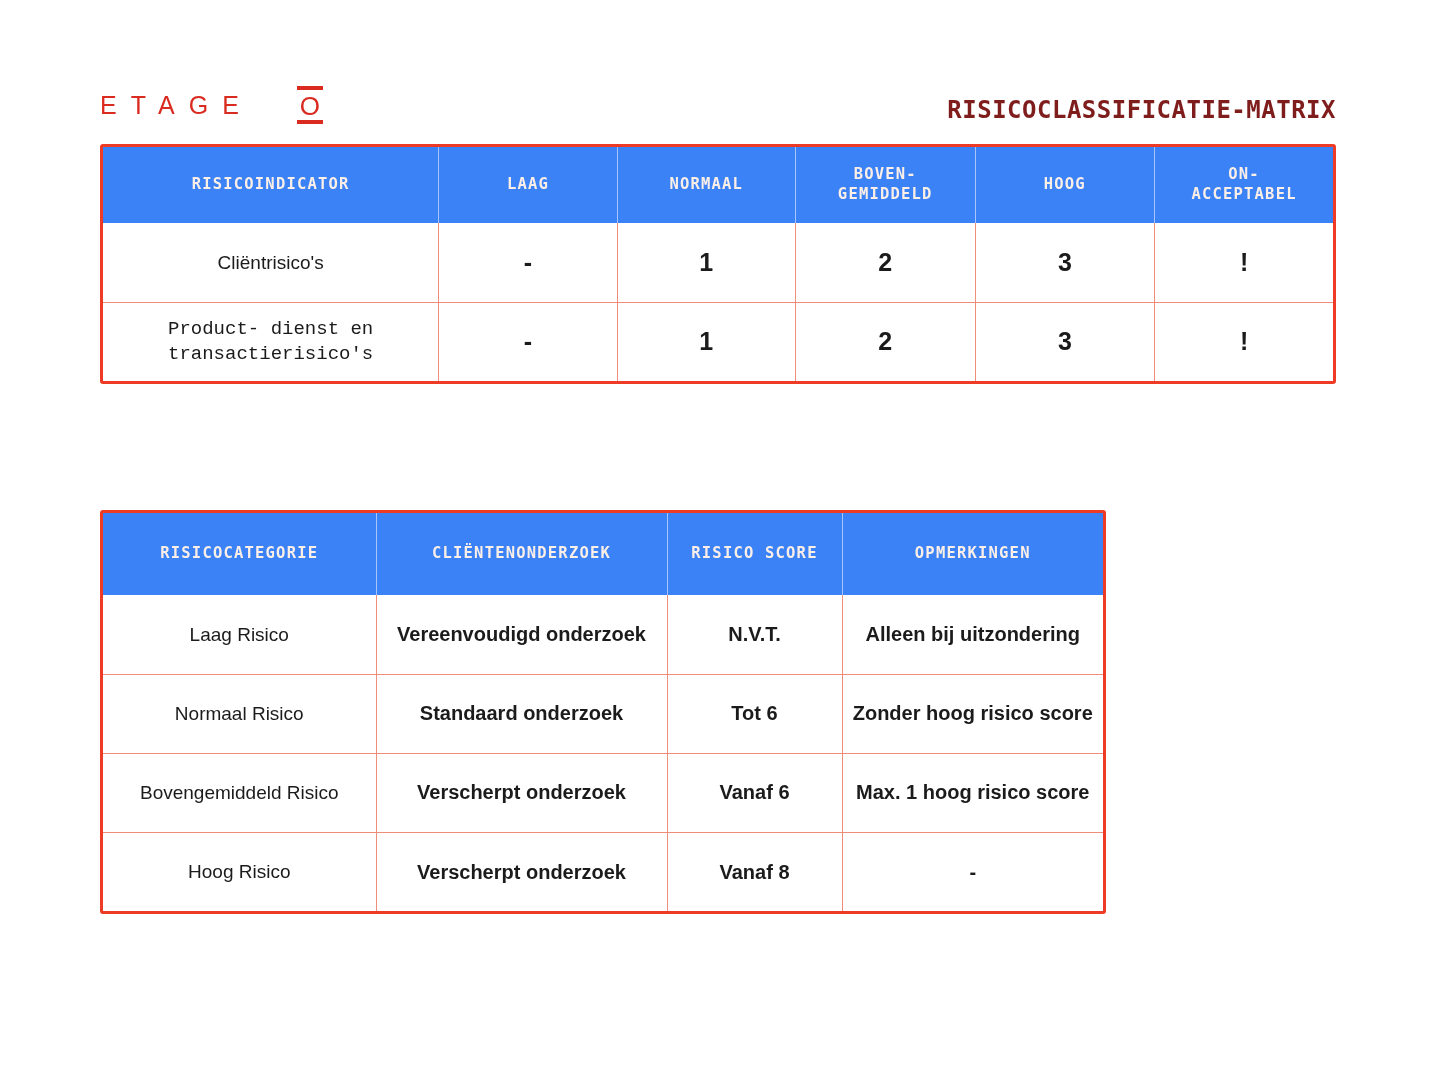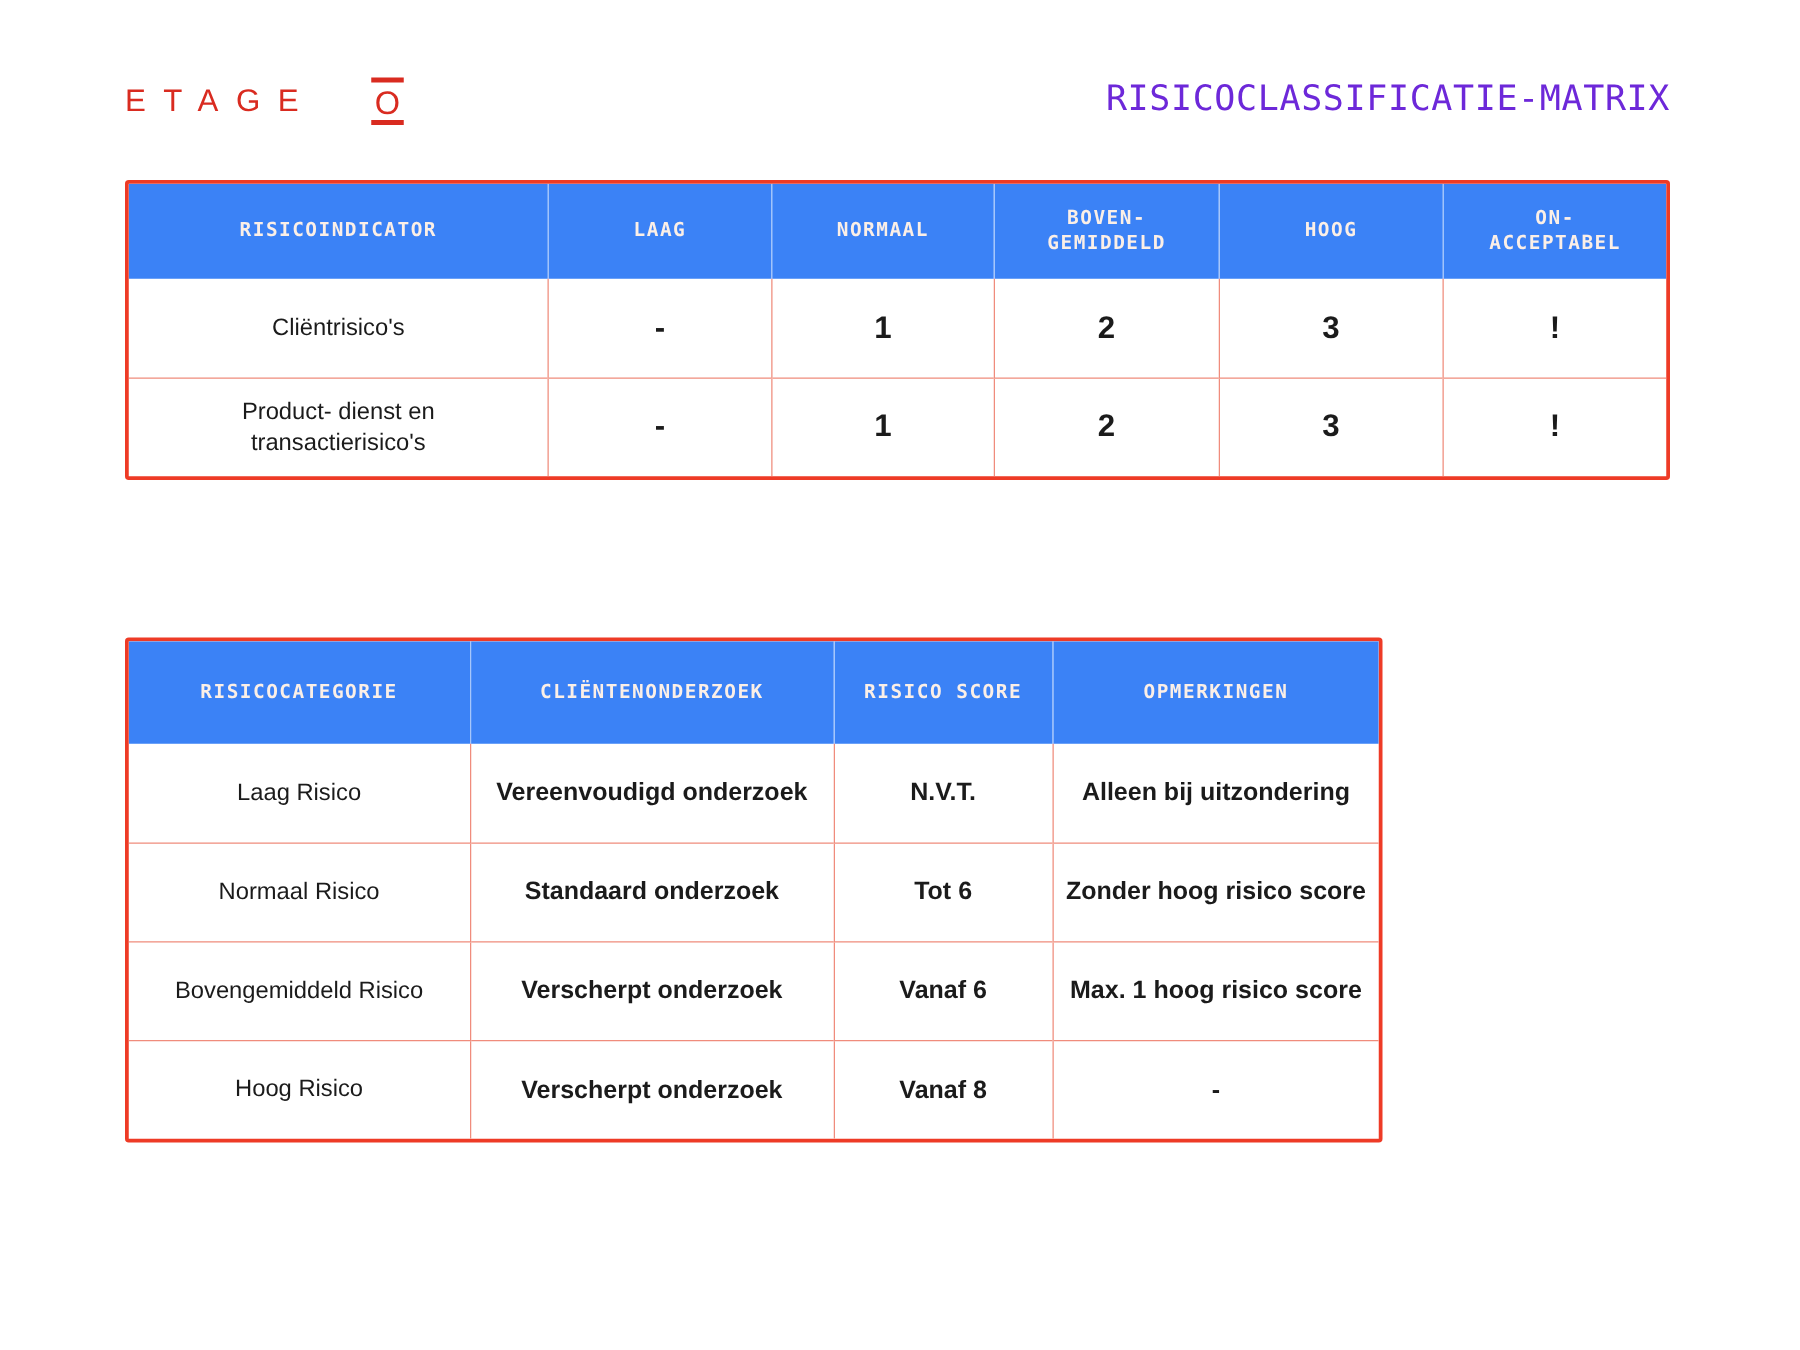--- a/index.html
+++ b/index.html
@@ -20,21 +20,21 @@
   }
 
   
   .topbar {
     position: absolute;
     left: 100px;
     top: 62px;
     width: 1236px;
     height: 62px;
     display: flex;
-    align-items: flex-start;
+    align-items: flex-end;
     justify-content: space-between;
   }
 
   .logo {
     display: flex;
     align-items: center;
     gap: 0;
     color: #D92B20;
   }
 
@@ -63,24 +63,24 @@
     font-family: "Liberation Sans", sans-serif;
     font-size: 26px;
     font-weight: 400;
     line-height: 26px;
     color: #D92B20;
     margin: 3px 0 1px 0;
   }
 
   .doc-title {
     font-family: "DejaVu Sans Mono", monospace;
-    font-size: 28px;
-    font-weight: 400;
+    font-size: 24px;
+    font-weight: 700;
     letter-spacing: 0.5px;
-    color: #6d28d9;
+    color: #7f1d1d;
     white-space: nowrap;
   }
 
   
   .matrix {
     position: absolute;
     border: 3px solid #EE3B26;
     border-radius: 3px;
     background: #ffffff;
     border-collapse: collapse;
@@ -224,21 +224,21 @@
       <tbody>
         <tr>
           <td class="cell-label">Cliëntrisico's</td>
           <td class="cell-num">-</td>
           <td class="cell-num">1</td>
           <td class="cell-num">2</td>
           <td class="cell-num">3</td>
           <td class="cell-num">!</td>
         </tr>
         <tr>
-          <td class="cell-label" style="padding-left:42px;padding-right:42px;">Product- dienst en transactierisico's</td>
+          <td class="cell-label" style="padding-left:42px;padding-right:42px;font-family:Liberation Mono, monospace;">Product- dienst en transactierisico's</td>
           <td class="cell-num">-</td>
           <td class="cell-num">1</td>
           <td class="cell-num">2</td>
           <td class="cell-num">3</td>
           <td class="cell-num">!</td>
         </tr>
       </tbody>
     </table>
   </div>
 

